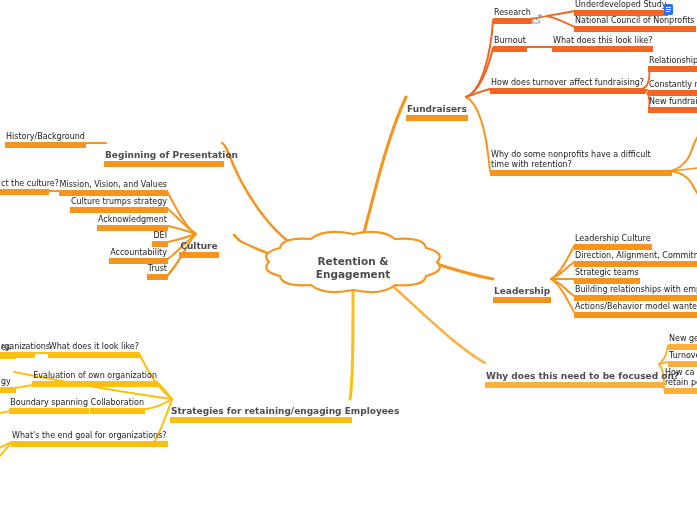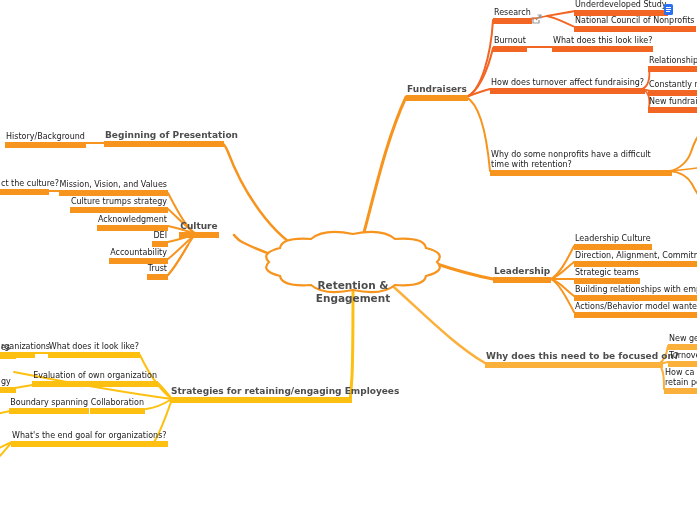--- a/index.html
+++ b/index.html
@@ -1,28 +1,28 @@
 <!DOCTYPE html>
 <html><head>
 <meta charset="utf-8">
 <style>
   html,body{margin:0;padding:0;background:#fff;}
   #canvas{position:relative;width:697px;height:520px;overflow:hidden;background:#fff;
           font-family:"DejaVu Sans",sans-serif;}
   #links{position:absolute;left:0;top:0;}
   .node{position:absolute;font:8px/10px "DejaVu Sans",sans-serif;color:#1a1a1a;
         border-bottom:6px solid #404040;padding:0 1px;white-space:nowrap;cursor:pointer;}
-  .b{font:bold 9px/11px "DejaVu Sans",sans-serif;color:#4d4d4d;text-align:center;}
+  .b{font:bold 9px/11px "DejaVu Sans",sans-serif;color:#4d4d4d;text-align:center;margin-top:20px;}
   .wrap{white-space:normal;}
   .co{border-color:#F7941E;}
   .cd{border-color:#F26522;}
   .cy{border-color:#FDC010;}
   .ca{border-color:#FBB03B;}
   .center-label{position:absolute;left:296px;top:255px;width:114px;border:none;
-        font:bold 10.5px/13px "DejaVu Sans",sans-serif;color:#4d4d4d;text-align:center;cursor:pointer;margin-top:24px;}
+        font:bold 10.5px/13px "DejaVu Sans",sans-serif;color:#4d4d4d;text-align:center;cursor:pointer;}
   .icon{position:absolute;display:block;width:11px;height:11px;cursor:pointer;}
 </style>
 </head>
 <body>
 
 <div id="canvas">
 
   <svg id="links" width="697" height="520" viewBox="0 0 697 520">
     <g fill="none" stroke-linecap="round">
 

